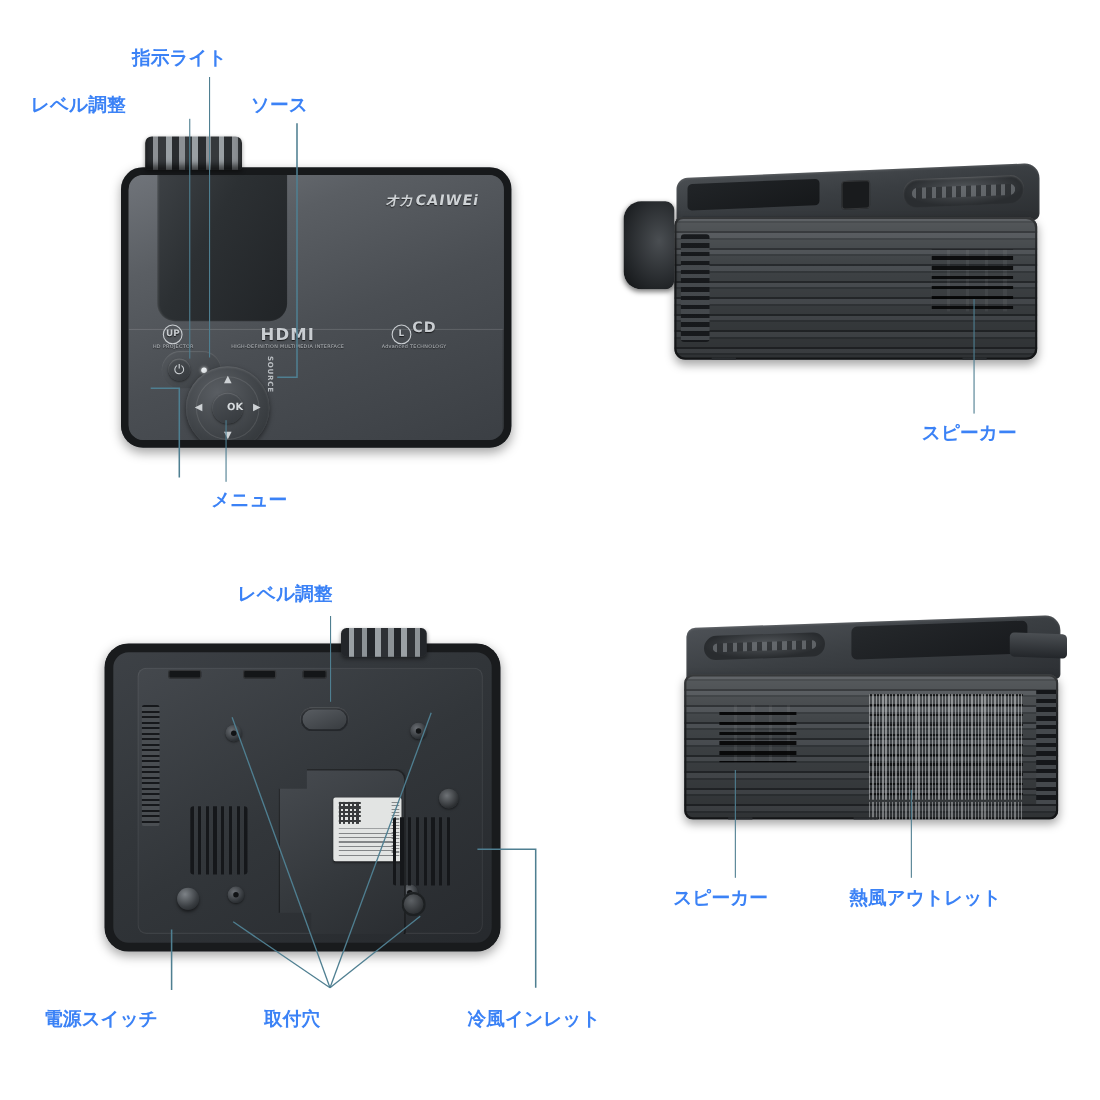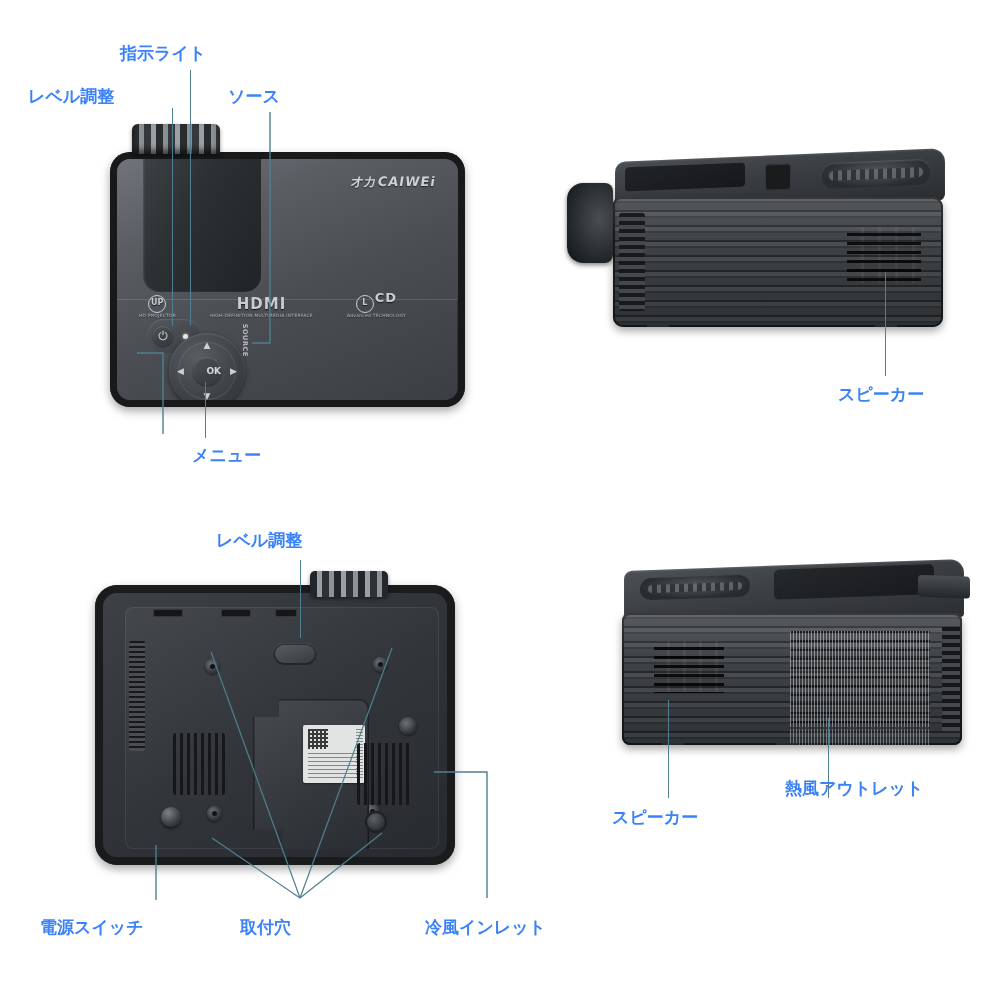--- a/index.html
+++ b/index.html
@@ -477,15 +477,15 @@
       <div id="rs-mesh2"></div>
       <div id="rs-fins"></div>
       <div class="foot" style="left:40px;"></div>
       <div class="foot" style="left:154px;"></div>
     </div>
   </div>
 
   <div class="lead v" style="left:668px;top:700px;height:98px;"></div>
   <div class="lead v" style="left:828px;top:718px;height:80px;"></div>
   <div class="lbl" style="left:612px;top:805px;">スピーカー</div>
-  <div class="lbl" style="left:772px;top:776px;margin-left:13px;">熱風アウトレット</div>
+  <div class="lbl" style="left:772px;top:805px;">熱風アウトレット</div>
 
 </div>
 
 </body></html>

